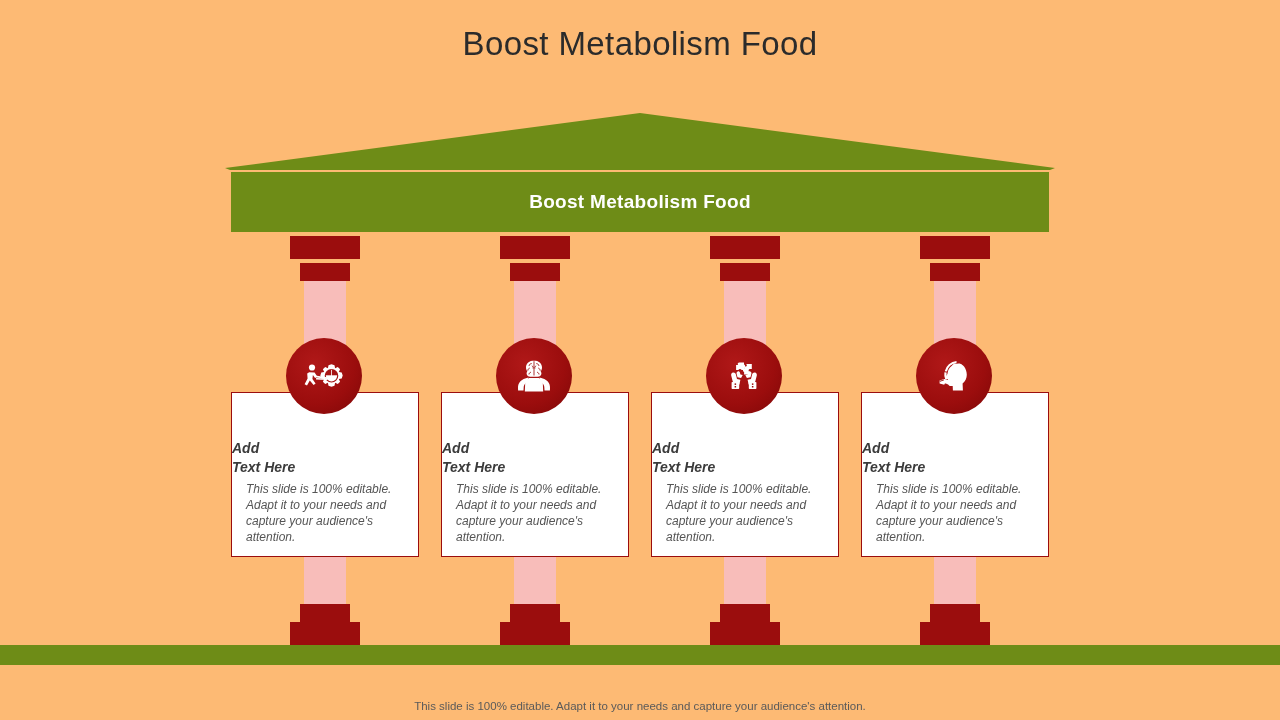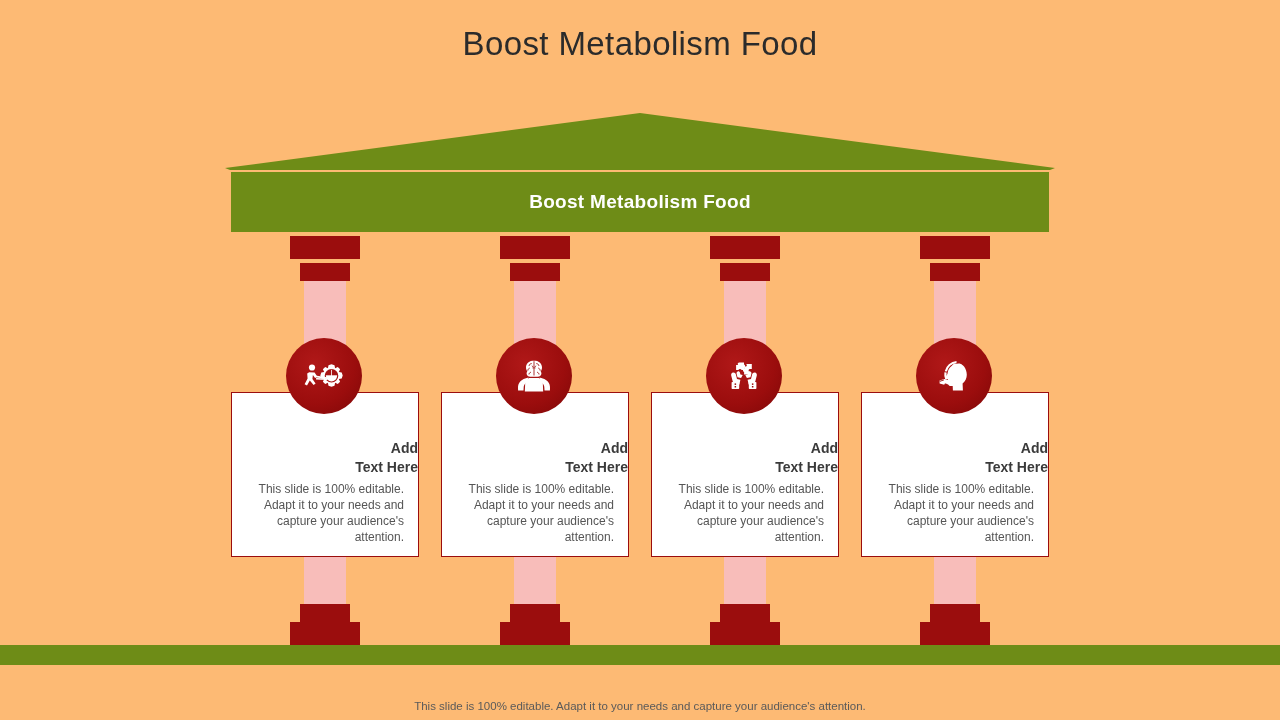--- a/index.html
+++ b/index.html
@@ -129,21 +129,22 @@
   
   .card {
     position: absolute;
     top: 392px;
     width: 188px;
     height: 165px;
     border: 1px solid #9B0D0D;
     background: #ffffff;
     box-sizing: border-box;
     z-index: 4;
-    text-align: right;
+    text-align: left;
+    font-style: italic;
   }
   .card-0 { left: 231px; }
   .card-1 { left: 441px; }
   .card-2 { left: 651px; }
   .card-3 { left: 861px; }
 
   .card-heading {
     margin-top: 46px;
     font-size: 14px;
     font-weight: bold;

